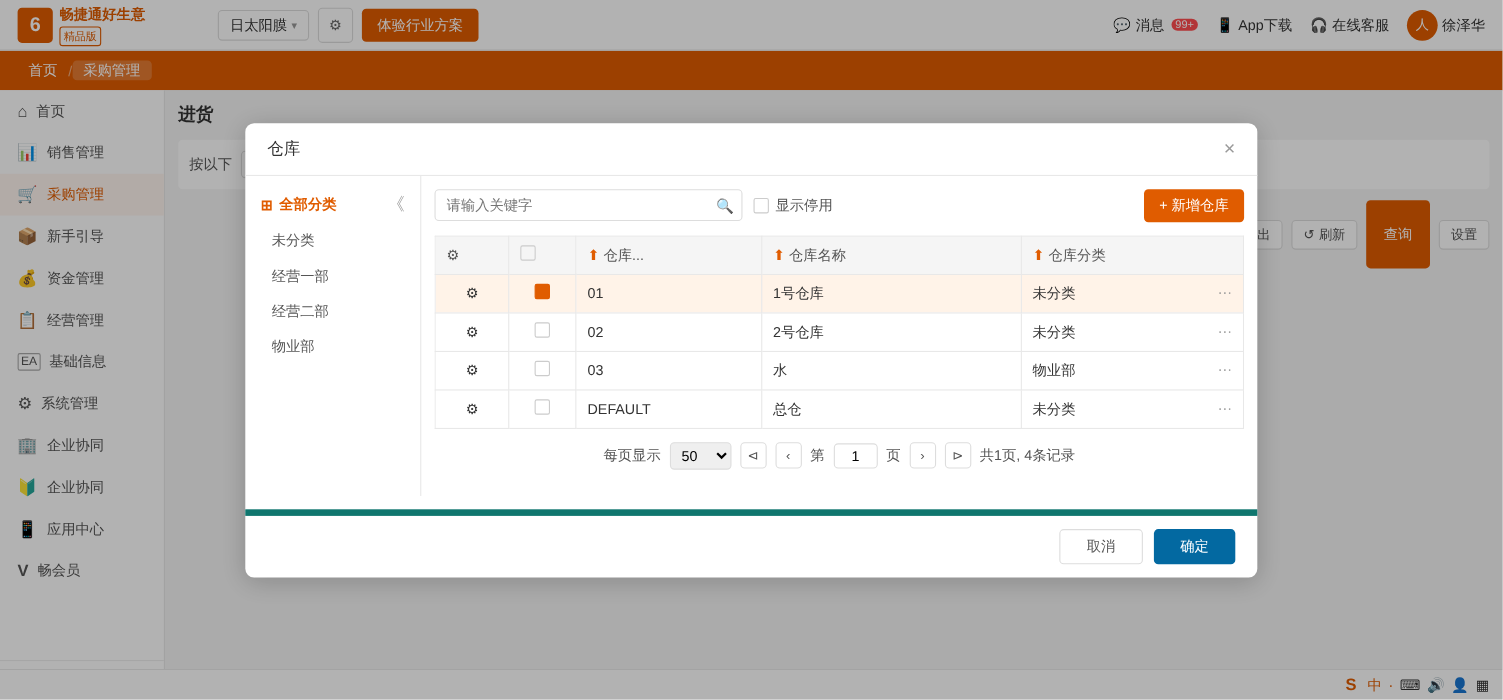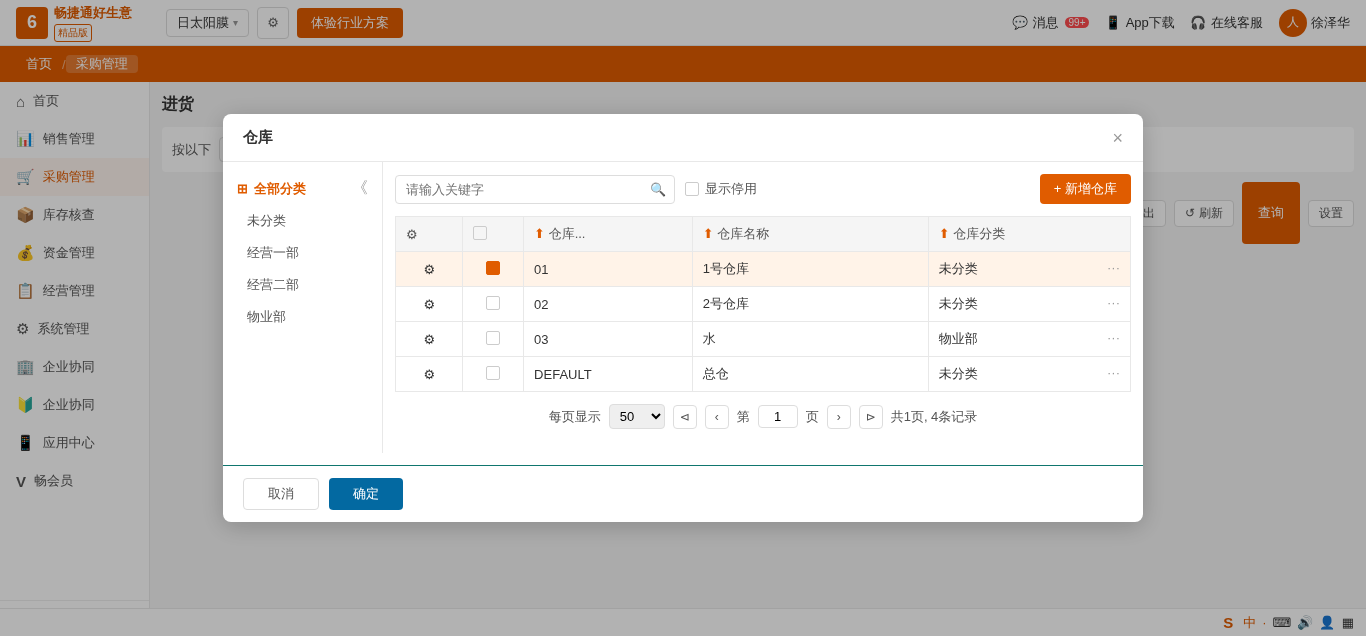--- a/index.html
+++ b/index.html
@@ -7,21 +7,21 @@
 
     
     .top-header {
       display: flex; align-items: center; background: #fff;
       height: 46px; padding: 0 16px; border-bottom: 1px solid #e8e8e8;
       position: relative; z-index: 10;
     }
     .logo-area { display: flex; align-items: center; width: 150px; }
     .logo-icon { width: 32px; height: 32px; background: #e05c00; border-radius: 4px; display: flex; align-items: center; justify-content: center; color: #fff; font-size: 18px; font-weight: bold; margin-right: 6px; }
     .logo-badge { font-size: 10px; color: #e05c00; border: 1px solid #e05c00; border-radius: 3px; padding: 1px 3px; margin-top: 2px; display: inline-block; }
-    .header-center { display: flex; align-items: center; flex: 1; gap: 8px; }
+    .header-center { display: flex; align-items: center; flex: 1; gap: 8px; margin-left: 32px; }
     .store-selector { display: flex; align-items: center; border: 1px solid #ddd; border-radius: 4px; padding: 4px 10px; cursor: pointer; background: #fff; }
     .store-name { font-size: 13px; color: #333; margin-right: 4px; }
     .dropdown-arrow { color: #999; font-size: 10px; }
     .gear-btn { width: 32px; height: 32px; background: #fff; border: 1px solid #ddd; border-radius: 4px; display: flex; align-items: center; justify-content: center; cursor: pointer; color: #666; }
     .trial-btn { background: #e05c00; color: #fff; border: none; border-radius: 4px; padding: 6px 14px; cursor: pointer; font-size: 13px; }
     .header-right { display: flex; align-items: center; gap: 16px; }
     .header-right-item { display: flex; align-items: center; gap: 4px; cursor: pointer; color: #333; font-size: 13px; }
     .notif-badge { background: #ff4d4f; color: #fff; font-size: 10px; border-radius: 8px; padding: 0 4px; margin-left: 2px; }
     .user-avatar { width: 28px; height: 28px; background: #e05c00; border-radius: 50%; display: flex; align-items: center; justify-content: center; color: #fff; font-size: 12px; }
 
@@ -66,21 +66,21 @@
       display: flex; align-items: center; justify-content: center;
     }
     .modal {
       background: #fff; border-radius: 8px; width: 920px; max-height: 560px;
       display: flex; flex-direction: column; box-shadow: 0 4px 24px rgba(0,0,0,0.2);
     }
     .modal-header {
       display: flex; align-items: center; justify-content: space-between;
       padding: 14px 20px; border-bottom: 1px solid #e8e8e8;
     }
-    .modal-title { font-size: 15px; font-weight: bold; color: #333; }
+    .modal-title { font-size: 15px; font-weight: normal; color: #333; }
     .modal-close { cursor: pointer; color: #999; font-size: 18px; line-height: 1; }
     .modal-body { display: flex; flex: 1; overflow: hidden; }
 
     
     .category-panel { width: 160px; border-right: 1px solid #e8e8e8; padding: 10px 0; flex-shrink: 0; }
     .category-header { display: flex; align-items: center; justify-content: space-between; padding: 6px 14px; }
     .category-all { display: flex; align-items: center; gap: 6px; cursor: pointer; color: #e05c00; font-size: 13px; font-weight: bold; }
     .category-grid-icon { color: #e05c00; }
     .collapse-btn { cursor: pointer; color: #999; font-size: 16px; }
     .category-item { padding: 7px 14px 7px 24px; cursor: pointer; color: #555; font-size: 13px; }
@@ -108,21 +108,21 @@
     .col-category { width: 120px; }
     .more-btn { color: #999; cursor: pointer; float: right; }
 
     
     .pagination-bar { display: flex; align-items: center; justify-content: center; gap: 8px; padding: 12px 0; font-size: 13px; color: #555; }
     .page-size-select { border: 1px solid #ddd; border-radius: 4px; padding: 3px 6px; font-size: 13px; cursor: pointer; }
     .page-nav-btn { width: 24px; height: 24px; border: 1px solid #ddd; border-radius: 4px; background: #fff; cursor: pointer; display: flex; align-items: center; justify-content: center; color: #555; font-size: 12px; }
     .page-input { width: 40px; border: 1px solid #ddd; border-radius: 4px; padding: 3px 6px; text-align: center; font-size: 13px; }
 
     
-    .modal-footer { display: flex; gap: 10px; padding: 12px 20px; border-top: 1px solid #0f766e; margin-top: 12px; }
+    .modal-footer { display: flex; justify-content: flex-end; gap: 10px; padding: 12px 20px; border-top: 6px solid #0f766e; margin-top: 12px; }
     .cancel-btn { border: 1px solid #ddd; background: #fff; border-radius: 4px; padding: 6px 24px; cursor: pointer; font-size: 13px; color: #555; }
     .confirm-btn { background: #0369a1; color: #fff; border: none; border-radius: 4px; padding: 6px 24px; cursor: pointer; font-size: 13px; }
 
     
     .status-bar { position: fixed; bottom: 0; left: 0; right: 0; height: 28px; background: #fff; border-top: 1px solid #e8e8e8; display: flex; align-items: center; justify-content: flex-end; padding: 0 12px; gap: 8px; z-index: 50; }
     .s-logo { display: flex; align-items: center; font-weight: bold; color: #e05c00; font-size: 15px; margin-right: 4px; }
   </style>
 </head>
 <body>
 
@@ -179,29 +179,33 @@
     <div class="sidebar-item">
       <span class="icon">📊</span>
       <span>销售管理</span>
     </div>
     <div class="sidebar-item active">
       <span class="icon">🛒</span>
       <span>采购管理</span>
     </div>
     <div class="sidebar-item">
       <span class="icon">📦</span>
-      <span>库存核查</span>
+      <span>新手引导</span>
     </div>
     <div class="sidebar-item">
       <span class="icon">💰</span>
       <span>资金管理</span>
     </div>
     <div class="sidebar-item">
       <span class="icon">📋</span>
       <span>经营管理</span>
+    </div>
+    <div class="sidebar-item">
+      <span class="icon" style="font-size:11px;border:1px solid #aaa;padding:1px 2px;border-radius:2px;">EA</span>
+      <span>基础信息</span>
     </div>
     <div class="sidebar-item">
       <span class="icon">⚙</span>
       <span>系统管理</span>
     </div>
     <div class="sidebar-item">
       <span class="icon">🏢</span>
       <span>企业协同</span>
     </div>
     <div class="sidebar-item">

